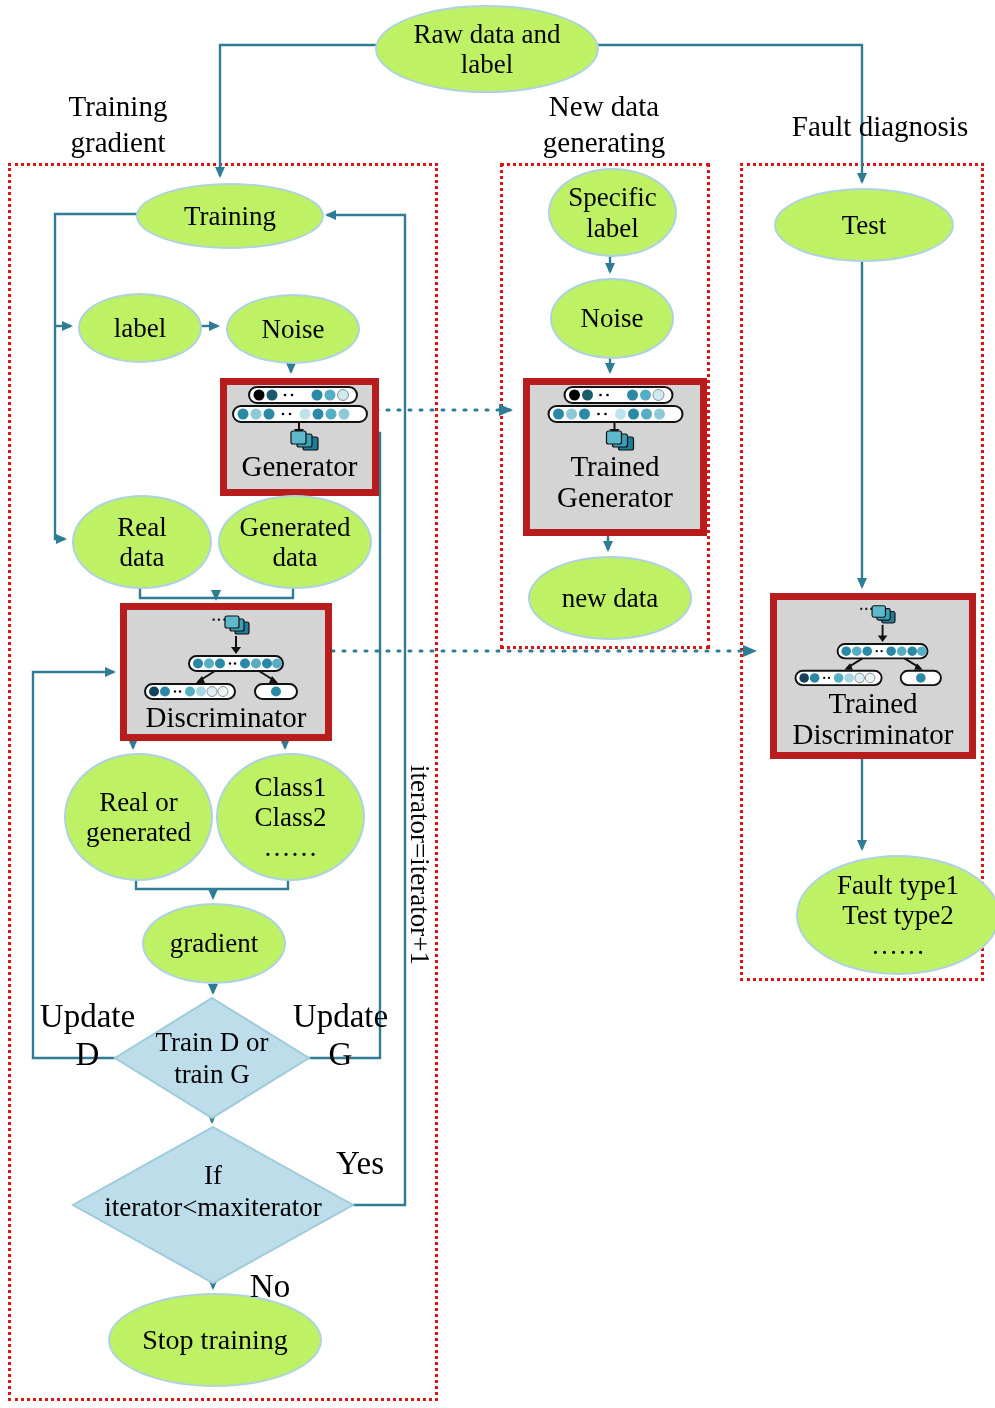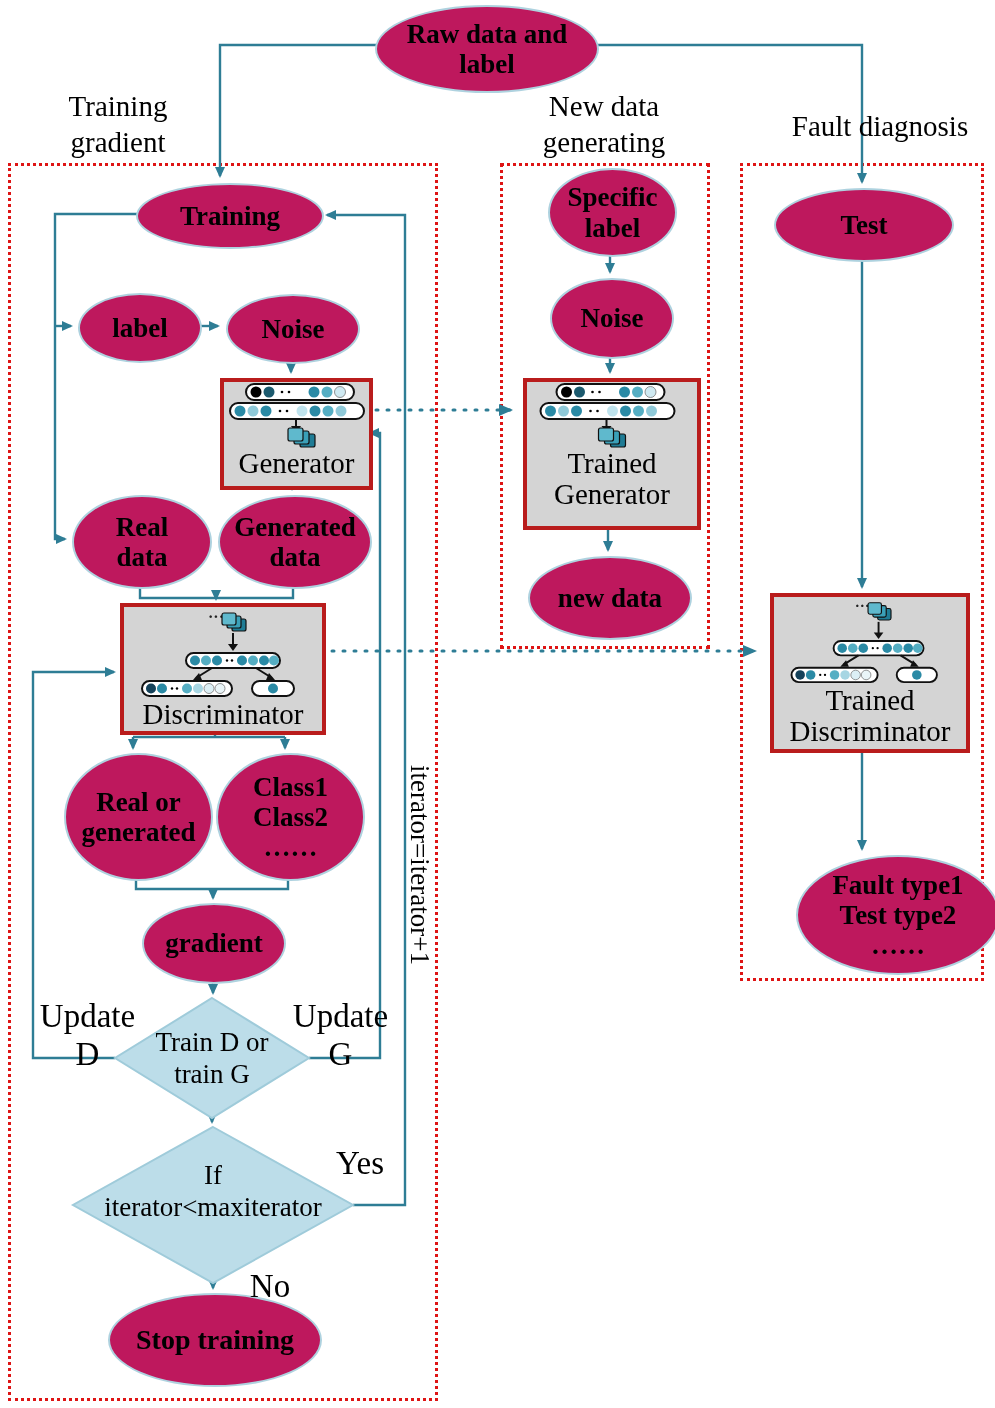--- a/index.html
+++ b/index.html
@@ -1,27 +1,27 @@
 <!DOCTYPE html>
 <html><head>
 <meta charset="utf-8">
 <style>
   html,body{margin:0;padding:0;background:#fff;}
   #canvas{
     position:relative;width:995px;height:1408px;background:#fff;overflow:hidden;
     font-family:"Liberation Serif","DejaVu Serif",serif;color:#000;
   }
   .ellipse{
-    position:absolute;background:#be185d;border:2px solid #aed2df;border-radius:50%;
+    position:absolute;background:#bef264;border:2px solid #aed2df;border-radius:50%;
     display:flex;flex-direction:column;align-items:center;justify-content:center;
-    text-align:center;font-size:27px;line-height:1.12;font-weight:bold;
+    text-align:center;font-size:27px;line-height:1.12;
   }
   .graybox{
-    position:absolute;background:#d4d4d4;border:4px solid #b91c1c;
-    display:flex;flex-direction:column;justify-content:flex-start;
+    position:absolute;background:#d4d4d4;border:7px solid #b91c1c;
+    display:flex;flex-direction:column;align-items:center;justify-content:flex-start;
     text-align:center;
   }
   .boxlabel{font-size:29px;line-height:1.08;text-align:center;}
   .hdr{
     position:absolute;font-size:29px;line-height:1.25;text-align:center;
   }
   .edgelabel{
     position:absolute;font-size:33px;line-height:1.15;text-align:center;
   }
   .dtext{

